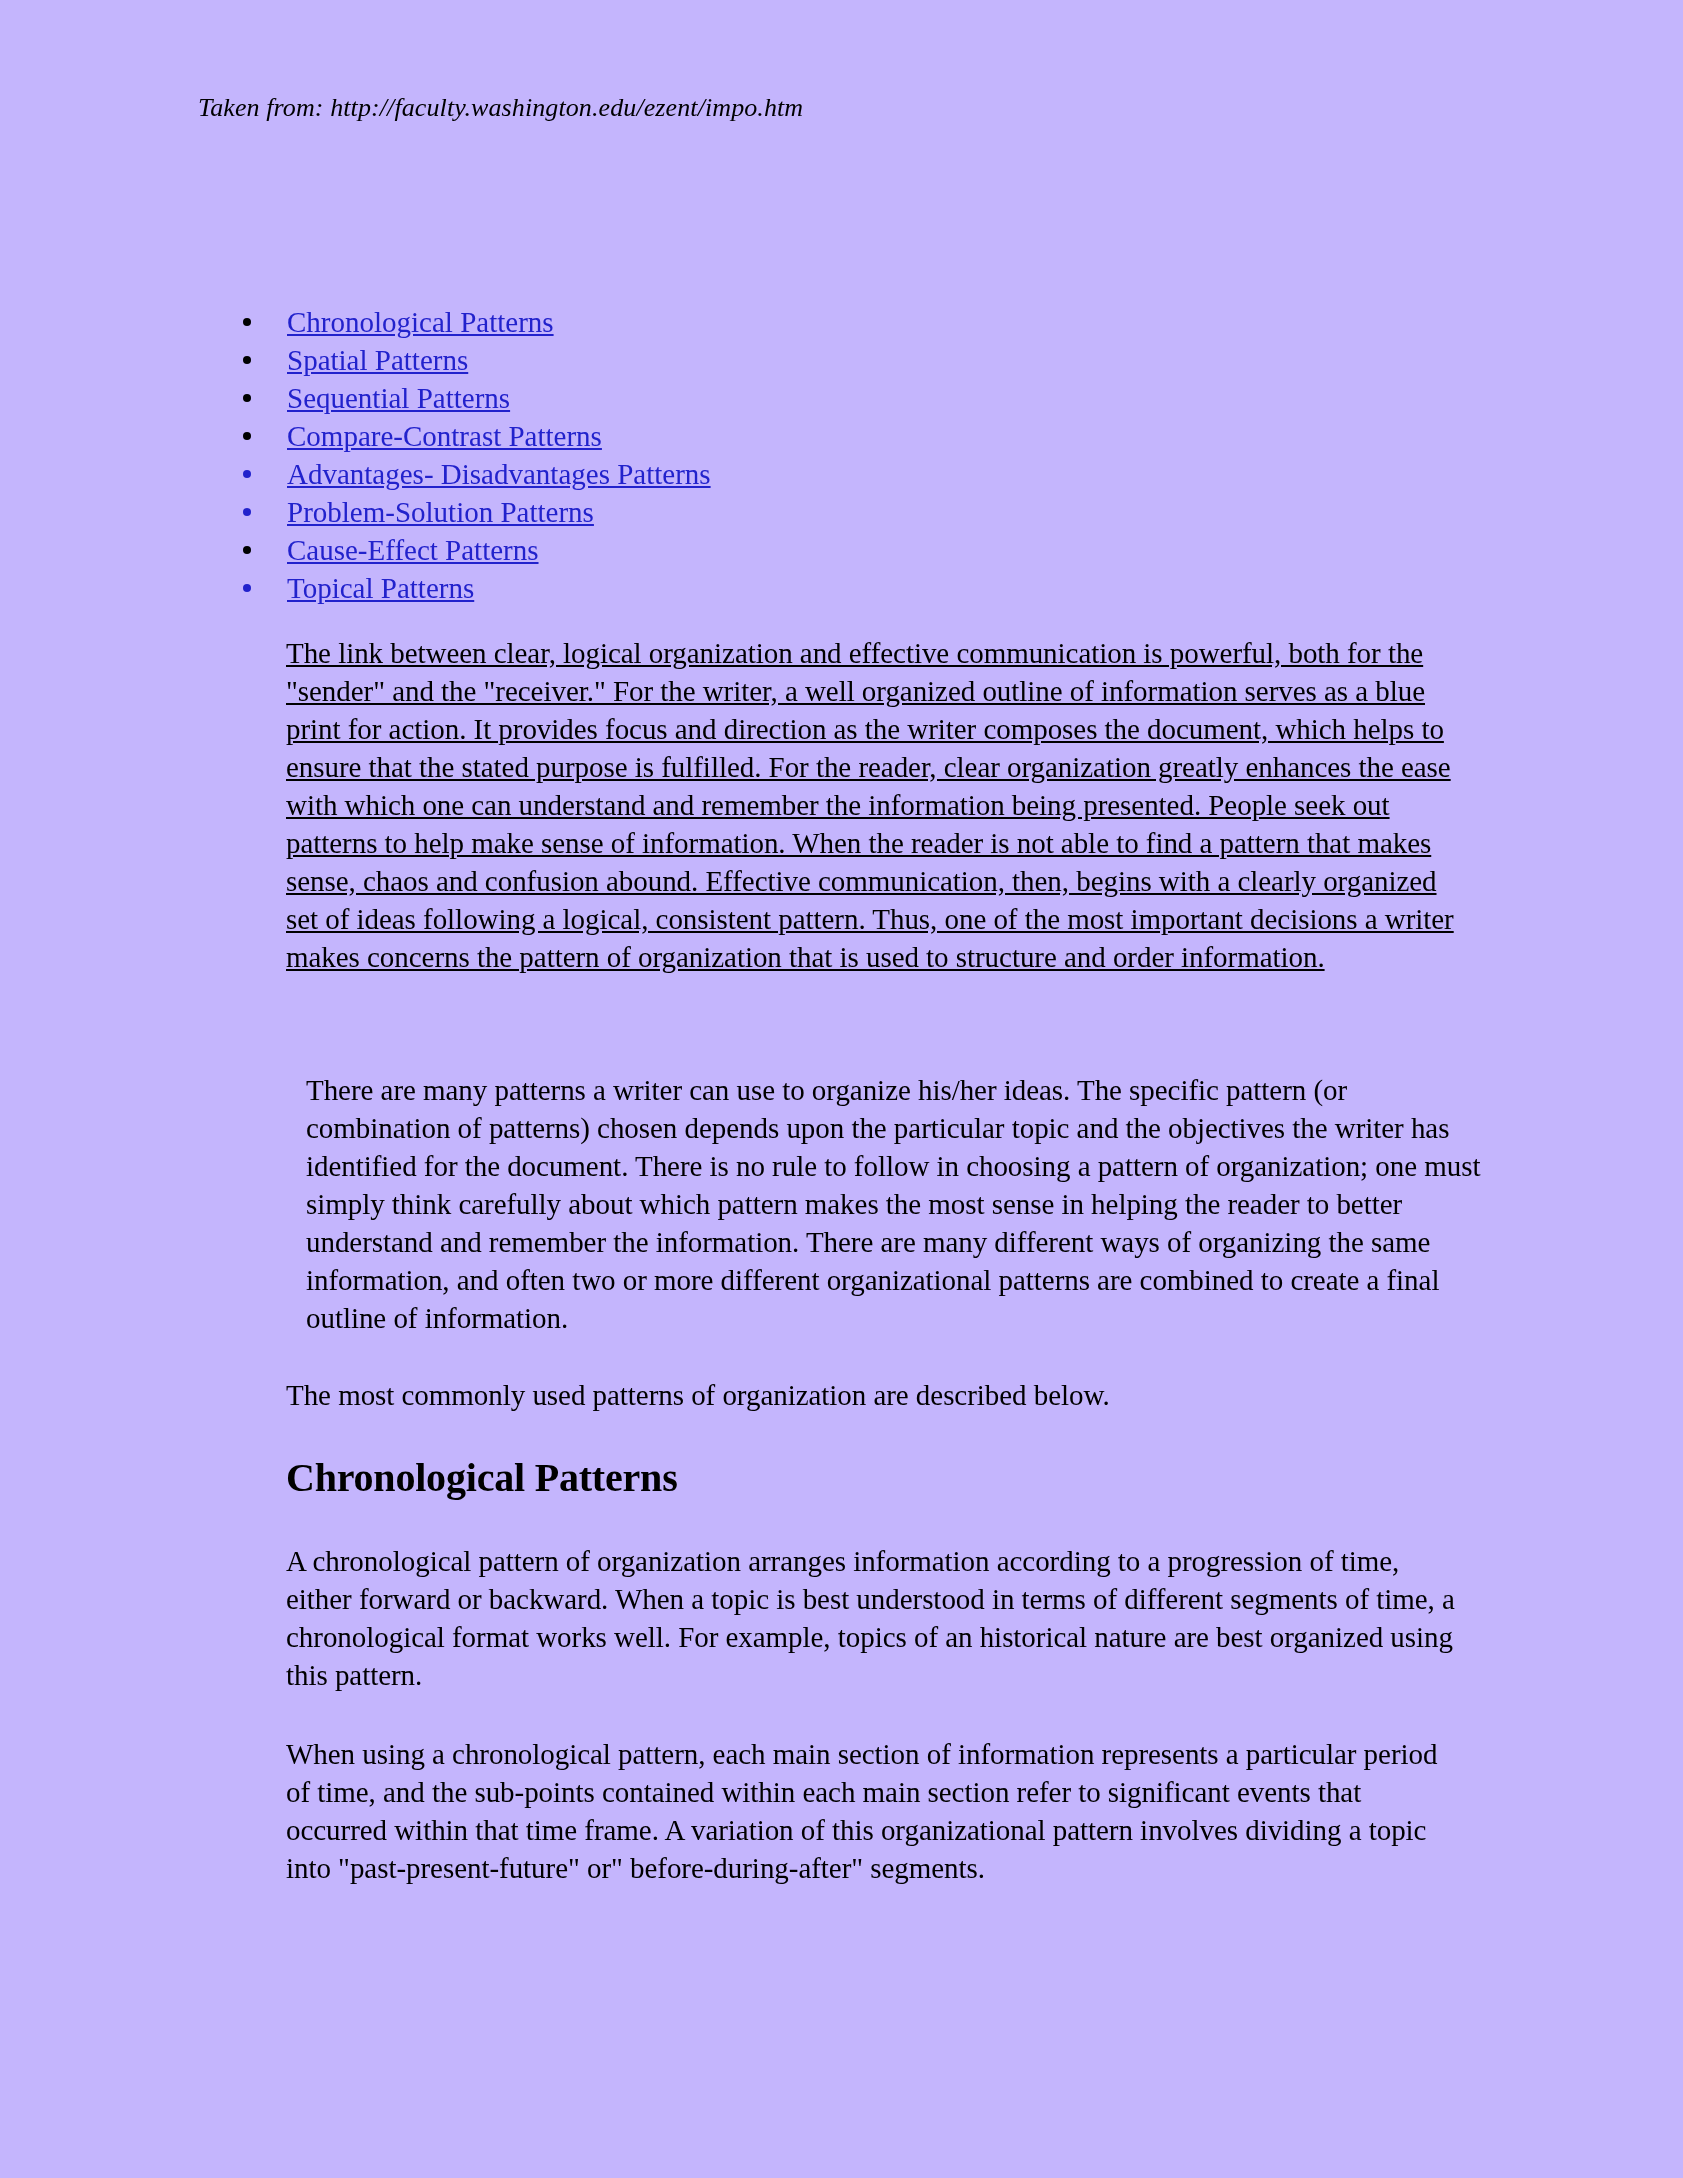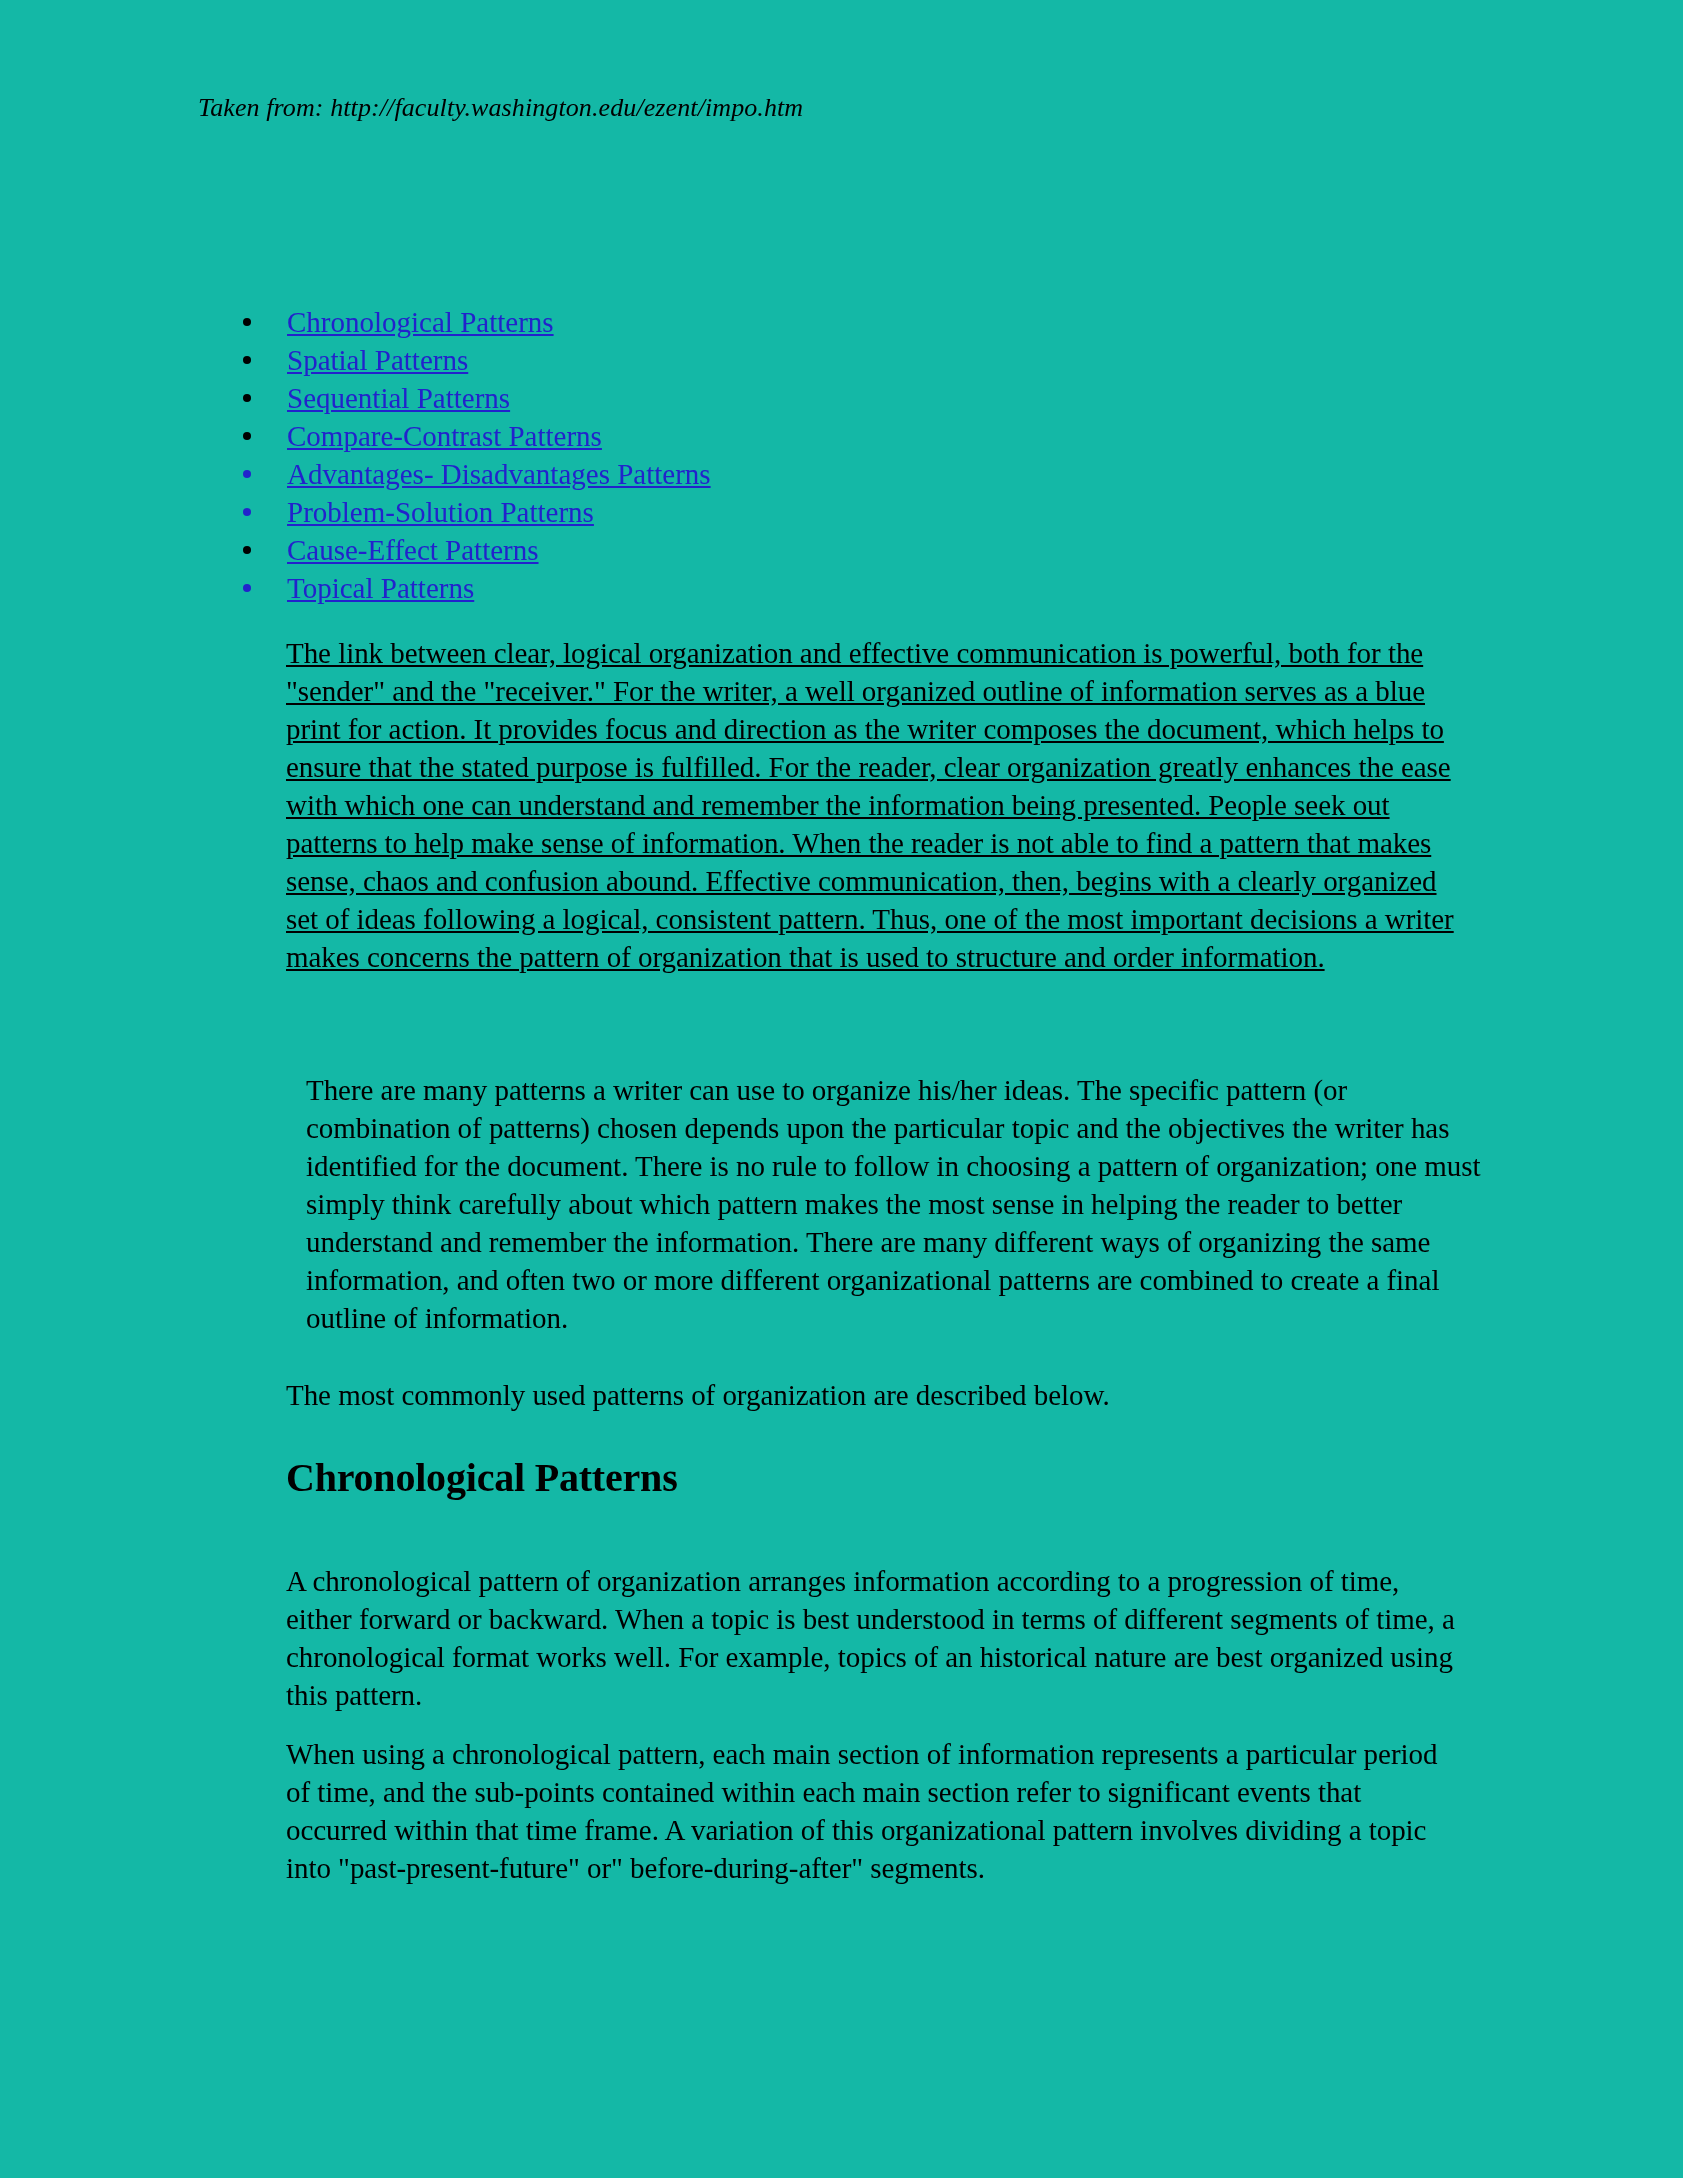--- a/index.html
+++ b/index.html
@@ -13,21 +13,21 @@
     height: 2178px;
     font-family: "Liberation Serif", "DejaVu Serif", serif;
     color: #000000;
     overflow: hidden;
     position: relative;
   }
   .page {
     position: relative;
     width: 1683px;
     height: 2178px;
-    background: #14b8a6;
+    background: #c4b5fd;
     box-sizing: border-box;
     padding: 0;
   }
   .source-line {
     position: absolute;
     left: 198px;
     top: 92px;
     font-style: italic;
     font-size: 26px;
     line-height: 1.2;
@@ -88,21 +88,21 @@
     font-size: 40px;
     font-weight: bold;
     margin: 0 0 30px 0;
     line-height: 1.15;
     letter-spacing: -0.2px;
   }
   #p1  { position: absolute; top: 634px;  left: 286px; width: 1168px; text-decoration: underline; }
   #p2  { position: absolute; top: 1071px; left: 286px; width: 1178px; margin-left: 20px; }
   #p3  { position: absolute; top: 1376px; left: 286px; width: 1168px; }
   #h2  { position: absolute; top: 1455px; left: 286px; width: 1168px; }
-  #p4  { position: absolute; top: 1542px; left: 286px; width: 1178px; margin-top: 20px; }
+  #p4  { position: absolute; top: 1542px; left: 286px; width: 1178px; }
   #p5  { position: absolute; top: 1735px; left: 286px; width: 1178px; }
 </style>
 </head>
 <body>
 
 <div class="page">
 
   <div class="source-line">Taken from: http://faculty.washington.edu/ezent/impo.htm</div>
 
 

